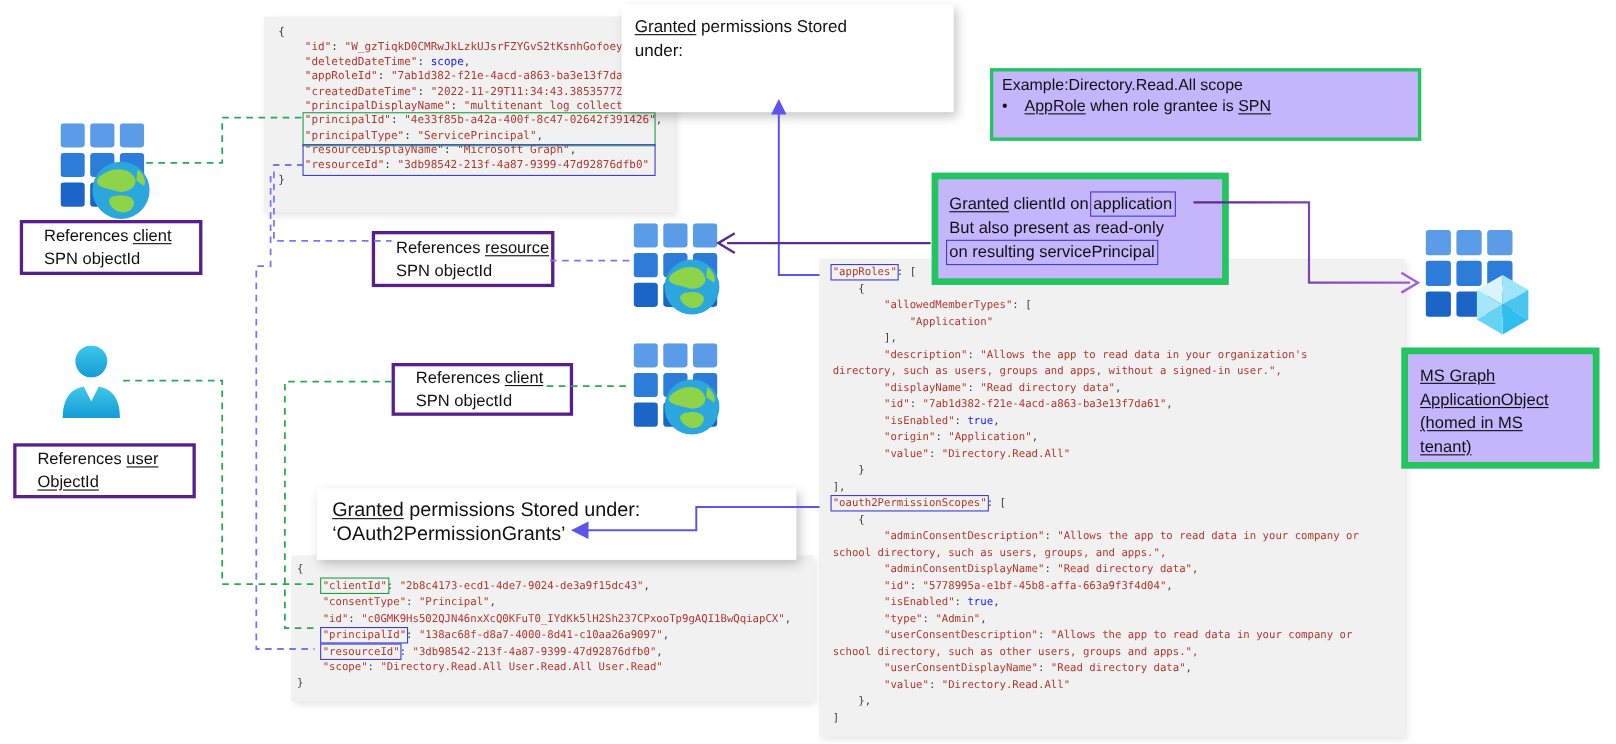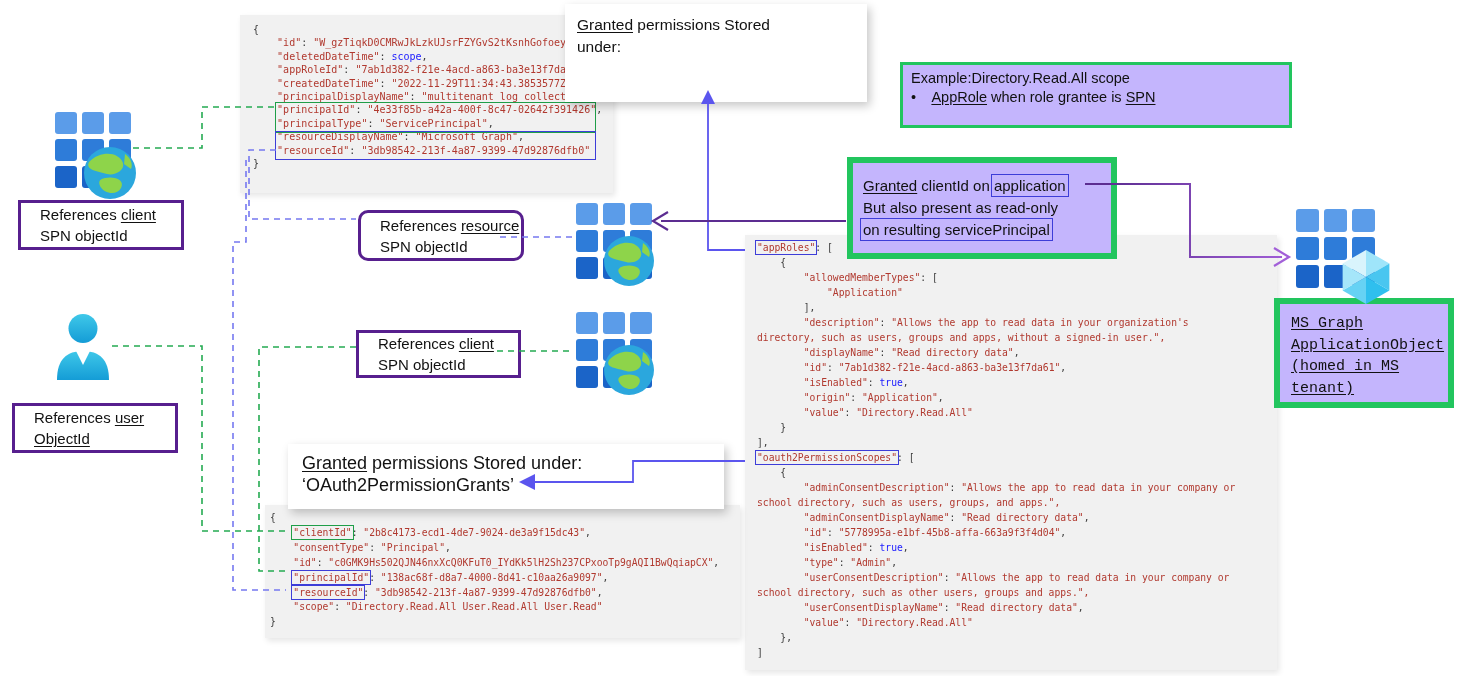--- a/index.html
+++ b/index.html
@@ -21,28 +21,28 @@
   
   .hl{z-index:3;pointer-events:none;}
   
   .whitebox{background:#fff;z-index:10;box-shadow:3px 4px 9px rgba(0,0,0,.22);}
   #w1{left:565px;top:4px;width:290px;height:88px;padding:10px 0 0 12px;font-size:15.5px;line-height:21.5px;}
   #w2{left:288px;top:444px;width:422px;height:56px;padding:9px 0 0 14px;font-size:18px;line-height:21.5px;}
   
   .blackbox{background:#c4b5fd;border:6px solid #22c55e;z-index:10;font-size:15px;}
   #bx-example{left:900px;top:62px;width:370px;height:52px;border-width:3px;padding:4px 8px;line-height:18.5px;font-size:14.5px;}
   #bx-defined{left:847px;top:157px;width:238px;height:66px;padding:12px 10px;line-height:22px;}
-  #bx-msgraph{left:1274px;top:298px;width:146px;height:80px;padding:9px 11px;line-height:21.5px;font-family:Liberation Mono, monospace;}
+  #bx-msgraph{left:1274px;top:316px;width:146px;height:80px;padding:9px 11px;line-height:21.5px;}
   
   .purplebox{background:#fff;border:3px solid var(--box_purple);z-index:10;
              display:flex;flex-direction:column;justify-content:center;
              padding-left:19px;font-size:15px;line-height:21px;}
   #p1{left:18px;top:200px;width:141px;height:44px;}
   #p2{left:12px;top:383px;width:141px;height:44px;margin-top:20px;}
-  #p3{left:358px;top:210px;width:141px;height:45px;border-radius:10px;}
+  #p3{left:338px;top:210px;width:141px;height:45px;}
   #p4{left:356px;top:330px;width:140px;height:42px;}
   .u{text-decoration:underline;text-underline-offset:2px;}
   .kbox{outline:1.6px solid var(--kbox_blue);outline-offset:2px;}
   .rich-line{white-space:pre-wrap;}
   
   .icon{z-index:8;}
   #icon-graph{z-index:12;}
   .gr0{fill:var(--grid_row1);} .gr1{fill:var(--grid_row2);} .gr2{fill:var(--grid_row3);}
   #connectors{left:0;top:0;width:1469px;height:676px;z-index:15;pointer-events:none;}
   .dashg{stroke:var(--dash_green);stroke-width:1.6;fill:none;stroke-dasharray:6 5;}

